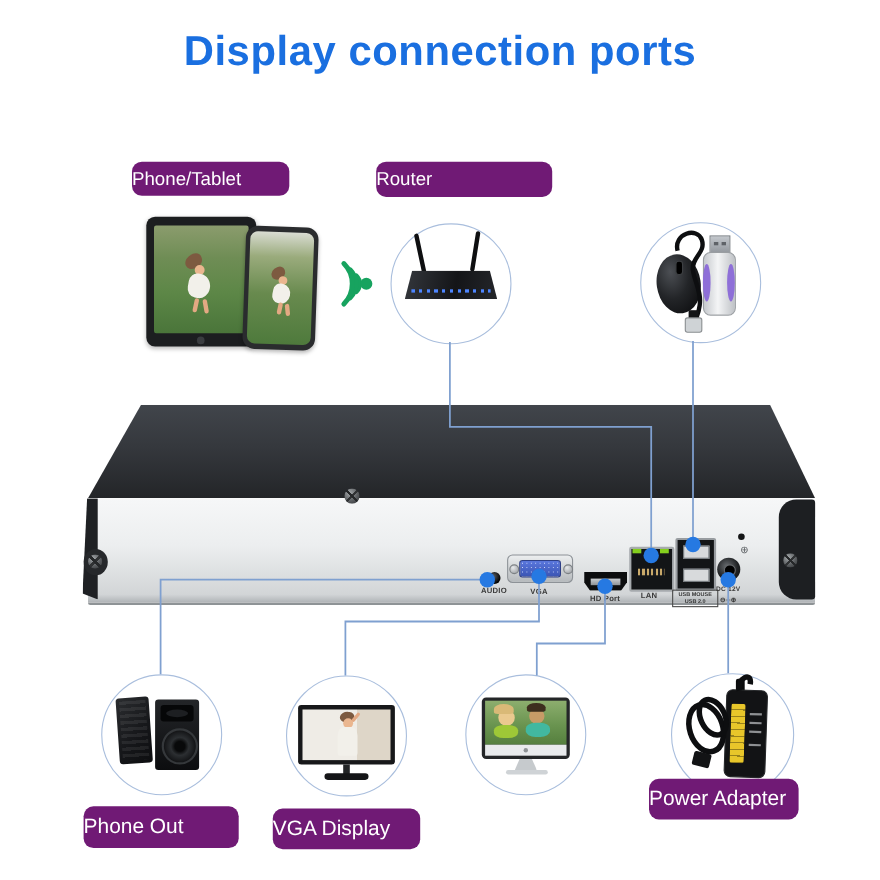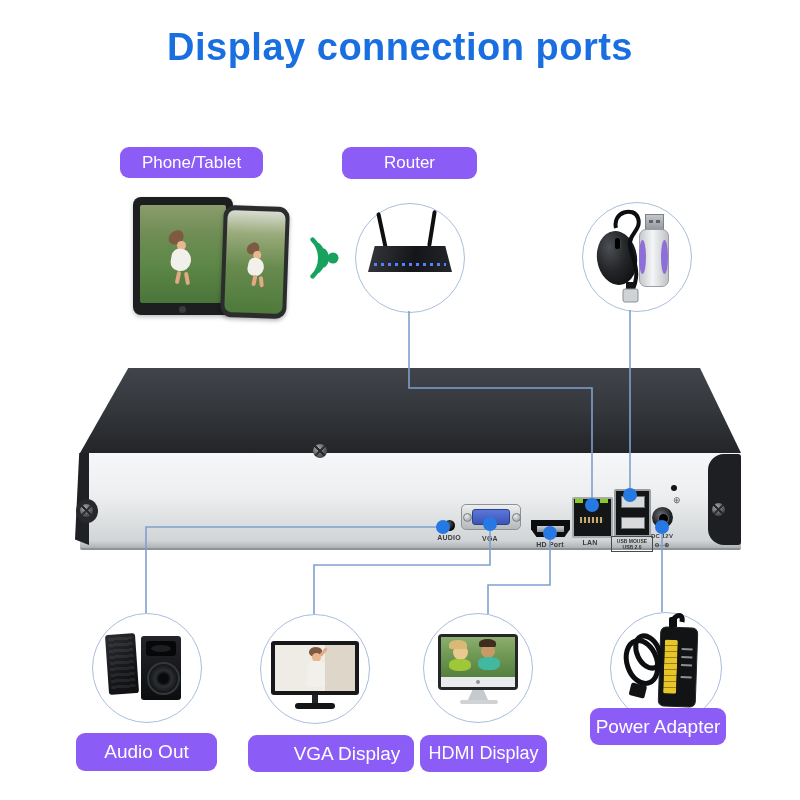--- a/index.html
+++ b/index.html
@@ -6,22 +6,22 @@
   #canvas{position:relative;width:800px;height:800px;background:#ffffff;overflow:hidden;
           font-family:"Liberation Sans", sans-serif;}
   .abs{position:absolute;}
 
   
   .title{left:0;right:0;top:26px;text-align:center;font-size:38px;font-weight:bold;
          color:#1a6fe0;letter-spacing:.5px;}
   .subtitle{left:0;right:0;top:82px;text-align:center;font-size:22px;color:#3d3d3d;}
 
   
-  .pill{background:#8b5cf6;color:#fff;border-radius:9px;display:flex;align-items:center;
-        justify-content:center;z-index:6;font-weight:400;}
+  .pill{background:#701a75;color:#fff;border-radius:9px;display:flex;align-items:center;
+        justify-content:flex-start;z-index:6;font-weight:400;}
   .pill.sm{font-size:17px;}
   .pill.lg{font-size:19px;}
 
   
   .ring{border:1px solid #a9bedd;border-radius:50%;z-index:2;}
 
   
   #overlay{left:0;top:0;z-index:4;pointer-events:none;}
 
   
@@ -151,21 +151,21 @@
 </head>
 <body>
 
 <div id="canvas">
 
   <div class="abs title">Display connection ports</div>
 
   <div class="abs pill sm" style="left:120px;top:147px;width:143px;height:31px;">
     <span>Phone/Tablet</span>
   </div>
-  <div class="abs pill sm" style="left:342px;top:147px;width:135px;height:32px;">
+  <div class="abs pill sm" style="left:342px;top:147px;width:160px;height:32px;">
     <span>Router</span>
   </div>
 
   <div class="abs tablet">
     <div class="abs tablet-screen">
       <div class="abs girl-hair" style="left:28px;top:26px;"></div>
       <div class="abs girl-head" style="left:37px;top:36px;"></div>
       <div class="abs girl-dress" style="left:31px;top:44px;"></div>
       <div class="abs girl-leg" style="left:36px;top:66px;transform:rotate(12deg);"></div>
       <div class="abs girl-leg" style="left:45px;top:67px;transform:rotate(-10deg);"></div>
@@ -336,25 +336,22 @@
     <div class="abs psu-brick">
       <span class="psu-label"></span>
       <span class="abs psu-line" style="top:20px;"></span>
       <span class="abs psu-line" style="top:28px;"></span>
       <span class="abs psu-line" style="top:36px;"></span>
       <span class="abs psu-line" style="top:48px;"></span>
     </div>
   </div>
 
   <div class="abs pill lg" style="left:76px;top:733px;width:141px;height:38px;">
-    <span>Audio Out</span>
-  </div>
-  <div class="abs pill lg" style="left:248px;top:735px;width:134px;height:37px;padding-left:32px;">
+    <span>Phone Out</span>
+  </div>
+  <div class="abs pill lg" style="left:248px;top:735px;width:134px;height:37px;">
     <span>VGA Display</span>
-  </div>
-  <div class="abs pill lg" style="left:420px;top:735px;width:127px;height:37px;font-size:18px;">
-    <span>HDMI Display</span>
   </div>
   <div class="abs pill lg" style="left:590px;top:708px;width:136px;height:37px;">
     <span>Power Adapter</span>
   </div>
 
 </div>
 
 </body></html>

